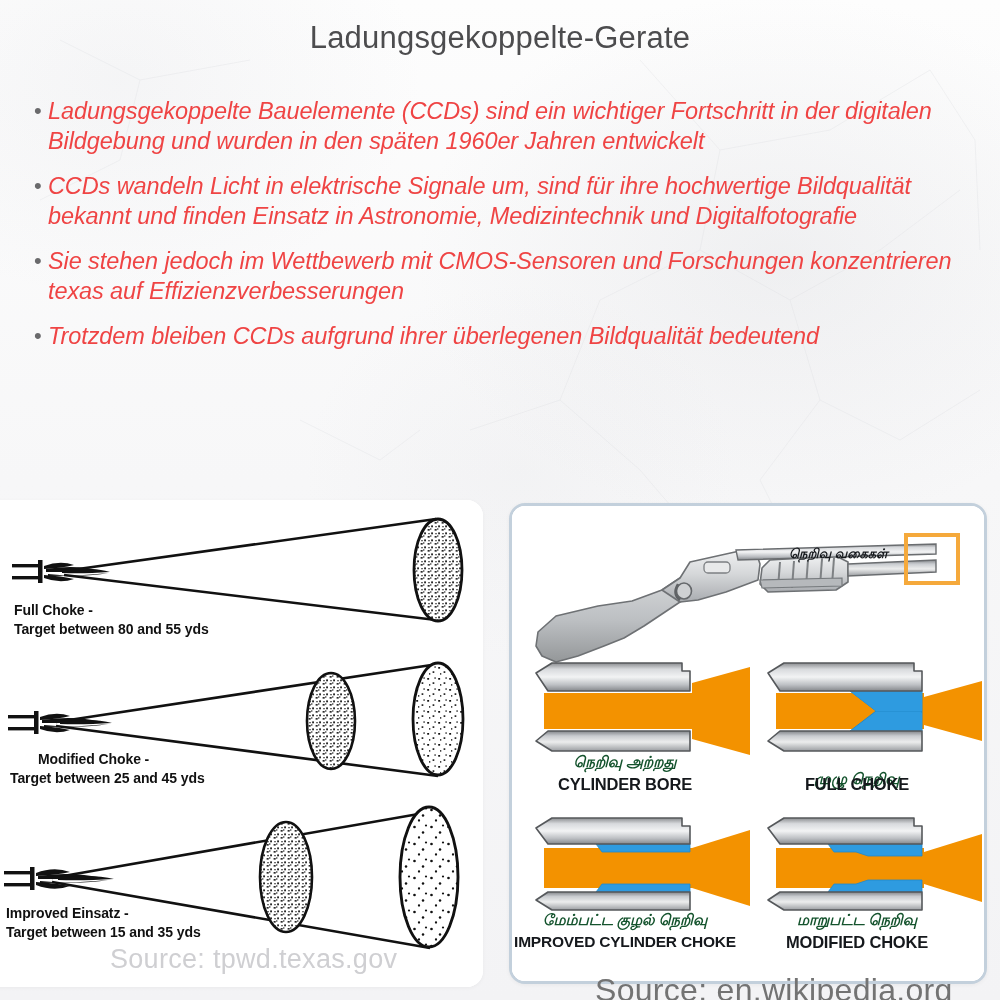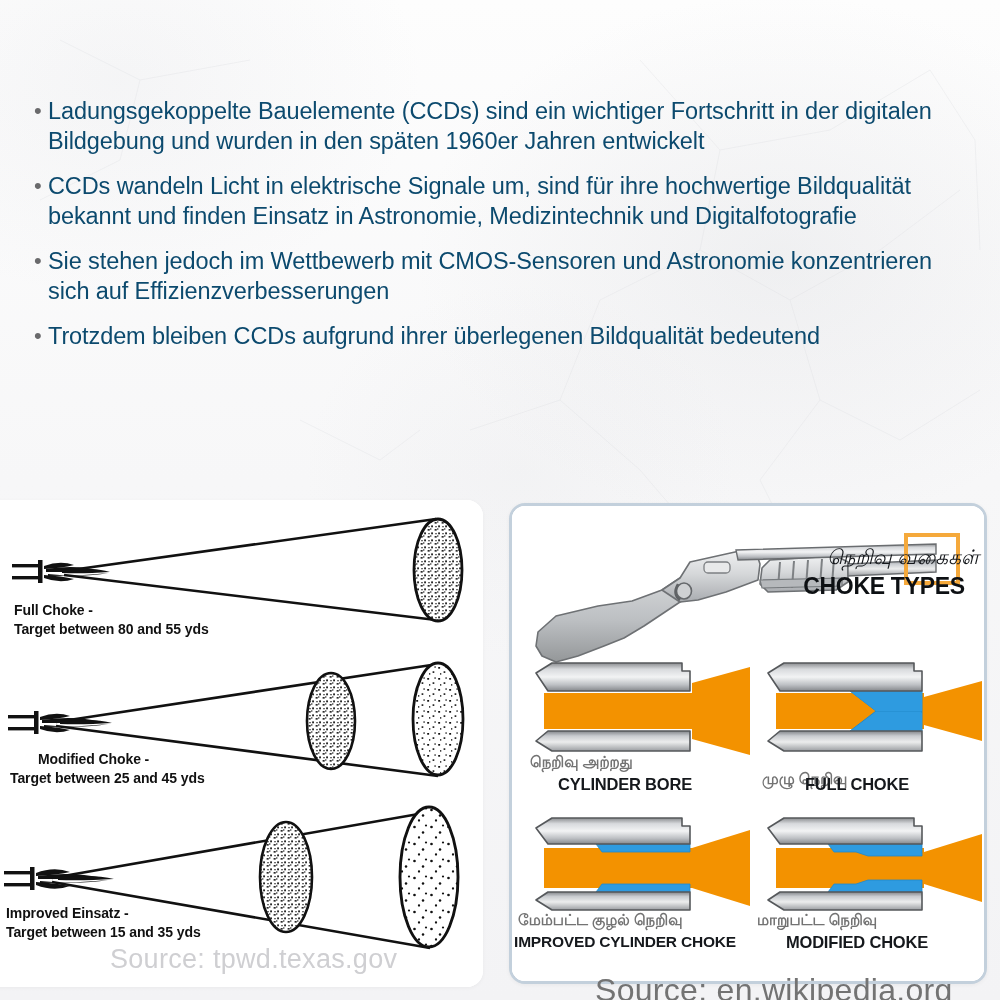--- a/index.html
+++ b/index.html
@@ -54,22 +54,23 @@
     width: 14px;
     font-size: 22px;
     line-height: 29px;
     color: #6a6a6c;
     text-align: left;
   }
   .bullet-text {
     flex: 1 1 auto;
     font-size: 23.5px;
     line-height: 30px;
-    color: #0c4a6e;
+    color: #ef4444;
     letter-spacing: -0.1px;
+    font-style: italic;
   }
 
   
   #panel-left {
     position: absolute;
     left: -14px; top: 500px;
     width: 497px; height: 487px;
     background: #ffffff;
     border-radius: 16px;
     box-shadow: 0 1px 4px rgba(0,0,0,0.045);
@@ -110,37 +111,38 @@
     line-height: 19px;
     letter-spacing: -0.1px;
     white-space: pre;
   }
 
   
   .rp-tamil {
     position: absolute;
     font-size: 15px;
     font-weight: bold;
-    color: #737373;
+    font-style: italic;
+    color: #14532d;
     white-space: nowrap;
-    text-align: left;
+    text-align: center;
   }
   .rp-en {
     position: absolute;
     font-size: 16.5px;
     font-weight: bold;
     color: #15181c;
     white-space: nowrap;
     text-align: center;
     letter-spacing: -0.2px;
   }
   #rp-head-tamil {
     position: absolute; left: 789px; top: 546px; width: 190px;
-    text-align: right;
-    font-size: 20px; font-weight: normal; font-style: italic; color: #15181c;
+    text-align: left;
+    font-size: 13px; font-weight: bold; font-style: italic; color: #15181c;
   }
   #rp-head-en {
     position: absolute; left: 789px; top: 573px; width: 190px;
     text-align: center;
     font-size: 23px; font-weight: bold; color: #0d1013; letter-spacing: -0.3px;
   }
 </style>
 </head>
 <body>
 
@@ -159,33 +161,34 @@
       <path d="M930 70 L975 140 L980 250"></path>
       <path d="M640 470 L700 540"></path>
       <path d="M60 40 L140 80 L120 160"></path>
       <path d="M140 80 L250 60"></path>
       <path d="M120 160 L40 200"></path>
       <path d="M300 420 L380 460 L420 430"></path>
       <path d="M860 640 L920 700 L980 670"></path>
     </g>
   </svg>
 
+  <div id="title">Ladungsgekoppelte-Gerate</div>
 
   <div id="bullets">
     <div class="bullet">
       <span class="bullet-dot">•</span>
       <span class="bullet-text">Ladungsgekoppelte Bauelemente (CCDs) sind ein wichtiger Fortschritt in der digitalen Bildgebung und wurden in den späten 1960er Jahren entwickelt</span>
     </div>
     <div class="bullet">
       <span class="bullet-dot">•</span>
       <span class="bullet-text">CCDs wandeln Licht in elektrische Signale um, sind für ihre hochwertige Bildqualität bekannt und finden Einsatz in Astronomie, Medizintechnik und Digitalfotografie</span>
     </div>
     <div class="bullet">
       <span class="bullet-dot">•</span>
-      <span class="bullet-text">Sie stehen jedoch im Wettbewerb mit CMOS-Sensoren und Astronomie konzentrieren sich auf Effizienzverbesserungen</span>
+      <span class="bullet-text">Sie stehen jedoch im Wettbewerb mit CMOS-Sensoren und Forschungen konzentrieren texas auf Effizienzverbesserungen</span>
     </div>
     <div class="bullet">
       <span class="bullet-dot">•</span>
       <span class="bullet-text">Trotzdem bleiben CCDs aufgrund ihrer überlegenen Bildqualität bedeutend</span>
     </div>
   </div>
 
   <div id="panel-left">
     <div id="panel-left-inner">
       <svg width="497" height="487" viewBox="0 0 497 487">
@@ -375,21 +378,20 @@
           <polygon points="64,18 158,18 158,30 104,30 92,26 70,26" fill="#2e9be0" stroke="#2189c9" stroke-width="0.8"></polygon>
           <polygon points="64,66 158,66 158,54 104,54 92,58 70,58" fill="#2e9be0" stroke="#2189c9" stroke-width="0.8"></polygon>
           <path d="M4 2 L20 -8 L150 -8 L150 0 L158 0 L158 18 L16 18 Z" fill="url(#barrel-top)" stroke="#55585b" stroke-width="1.6" stroke-linejoin="round"></path>
           <path d="M16 66 L158 66 L158 84 L20 84 L4 74 Z" fill="url(#barrel-bot)" stroke="#55585b" stroke-width="1.6" stroke-linejoin="round"></path>
         </g>
       </svg>
     </div>
   </div>
 
   <div id="rp-head-tamil">நெறிவு வகைகள்</div>
-  <div id="rp-head-en">CHOKE TYPES</div>
 
   <div class="rp-tamil" style="left:530px; top:753px; width:190px;">நெறிவு அற்றது</div>
   <div class="rp-en" style="left:530px; top:775px; width:190px;">CYLINDER BORE</div>
 
   <div class="rp-tamil" style="left:762px; top:753px; width:190px;margin-top:17px;">முழு நெறிவு</div>
   <div class="rp-en" style="left:762px; top:775px; width:190px;">FULL CHOKE</div>
 
   <div class="rp-tamil" style="left:518px; top:911px; width:214px;">மேம்பட்ட குழல் நெறிவு</div>
   <div class="rp-en" style="left:514px; top:933px; width:222px; font-size:15.5px;">IMPROVED CYLINDER CHOKE</div>
 

